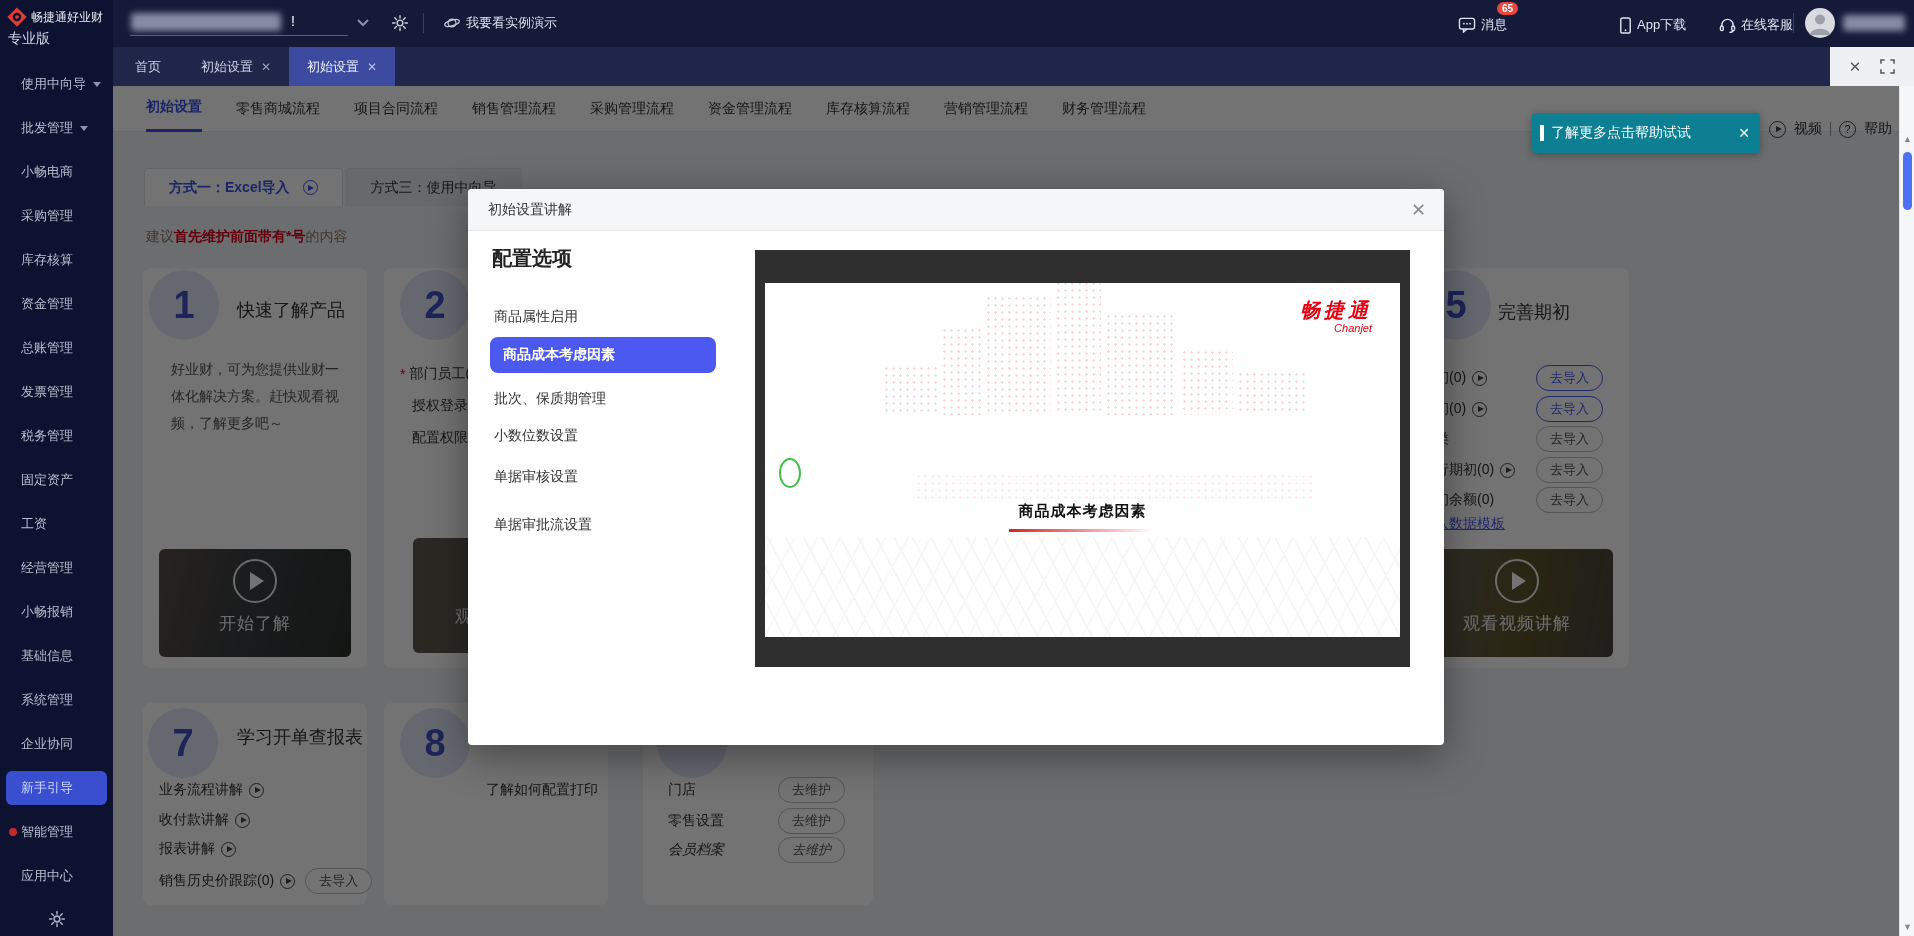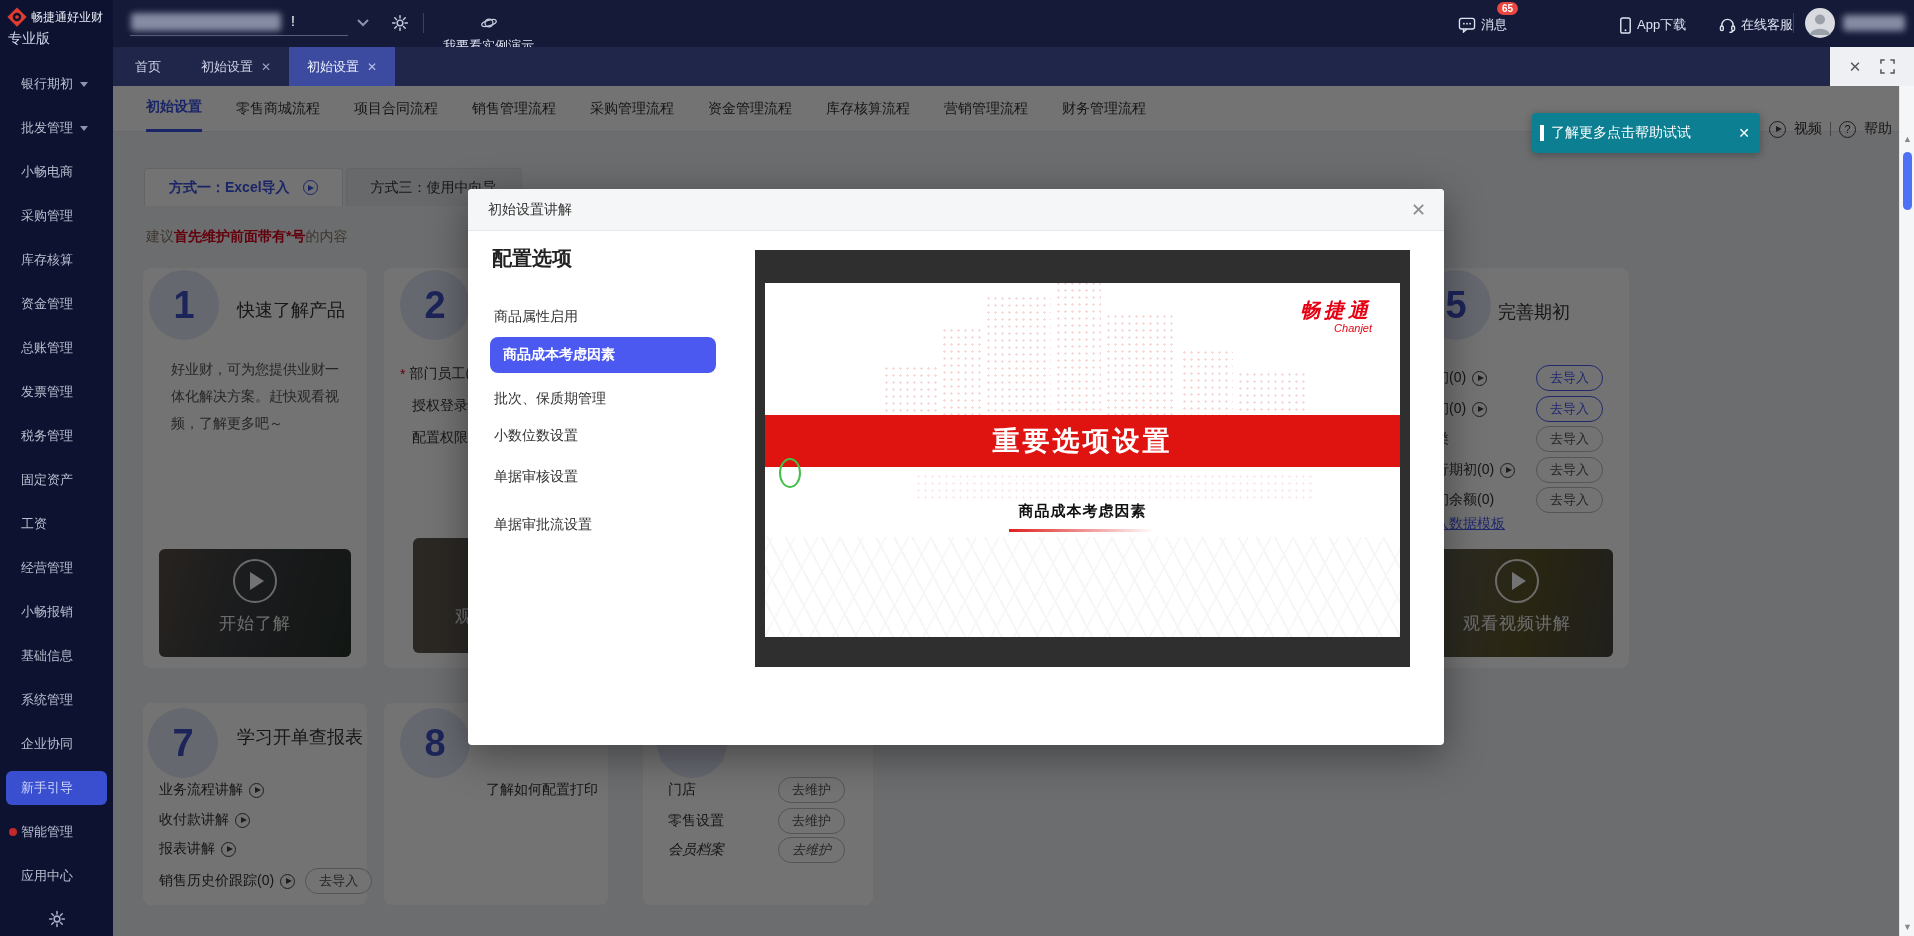--- a/index.html
+++ b/index.html
@@ -316,21 +316,21 @@
               <circle cx="12" cy="12" r="4.6" fill="#0d1230"></circle>
               <circle cx="12" cy="12" r="2" fill="#e23b30"></circle>
             </svg>
         </span>
         <span class="logo-title">畅捷通好业财</span>
       </div>
       <div class="logo-sub">专业版</div>
     </div>
     <div class="menu">
       <div class="menu-item">
-          <span>银行期初</span>
+          <span>使用中向导</span>
           <span class="caret"></span>
         </div>
       <div class="menu-item">
           <span>批发管理</span>
           <span class="caret"></span>
         </div>
       <div class="menu-item">
           <span>小畅电商</span>
         </div>
       <div class="menu-item">
@@ -405,21 +405,21 @@
     </div>
     <div class="abs" style="left:278px;top:14px;">
       <svg width="18" height="18" viewBox="0 0 20 20">
           <g fill="none" stroke="#c9cedf" stroke-width="1.6" stroke-linecap="round">
             <circle cx="10" cy="10" r="3.2"></circle>
             <path d="M10 1.8v2.6M10 15.6v2.6M1.8 10h2.6M15.6 10h2.6M4.2 4.2l1.9 1.9M13.9 13.9l1.9 1.9M15.8 4.2l-1.9 1.9M6.1 13.9l-1.9 1.9"></path>
           </g>
         </svg>
     </div>
     <div class="tb-divider" style="left:310px;"></div>
-    <div class="tb-item abs" style="left:330px;top:14px;flex-direction:column;">
+    <div class="tb-item abs" style="left:330px;top:14px;">
       <span>
         <svg width="18" height="18" viewBox="0 0 20 20">
             <g fill="none" stroke="#c9cedf" stroke-width="1.4">
               <circle cx="10" cy="10" r="4.4"></circle>
               <ellipse cx="10" cy="10" rx="8.4" ry="3" transform="rotate(-16 10 10)"></ellipse>
             </g>
           </svg>
       </span>
       <span>我要看实例演示</span>
     </div>
@@ -524,21 +524,20 @@
 
         <div class="dots" style="left:118px;top:82px;width:54px;height:50px;"></div>
         <div class="dots" style="left:176px;top:44px;width:40px;height:88px;"></div>
         <div class="dots" style="left:220px;top:12px;width:66px;height:120px;"></div>
         <div class="dots" style="left:290px;top:-10px;width:46px;height:142px;"></div>
         <div class="dots" style="left:340px;top:30px;width:72px;height:102px;"></div>
         <div class="dots" style="left:416px;top:66px;width:52px;height:66px;"></div>
         <div class="dots" style="left:472px;top:88px;width:70px;height:44px;"></div>
         <div class="dots" style="left:150px;top:190px;width:400px;height:26px;opacity:.3;"></div>
 
-        <div class="banner">重要选项设置</div>
         <div class="gcircle"></div>
         <div class="caption">商品成本考虑因素</div>
         <div class="cap-line"></div>
         <div class="circuit"></div>
       </div>
     </div>
   </div>
 
 </div>
 

